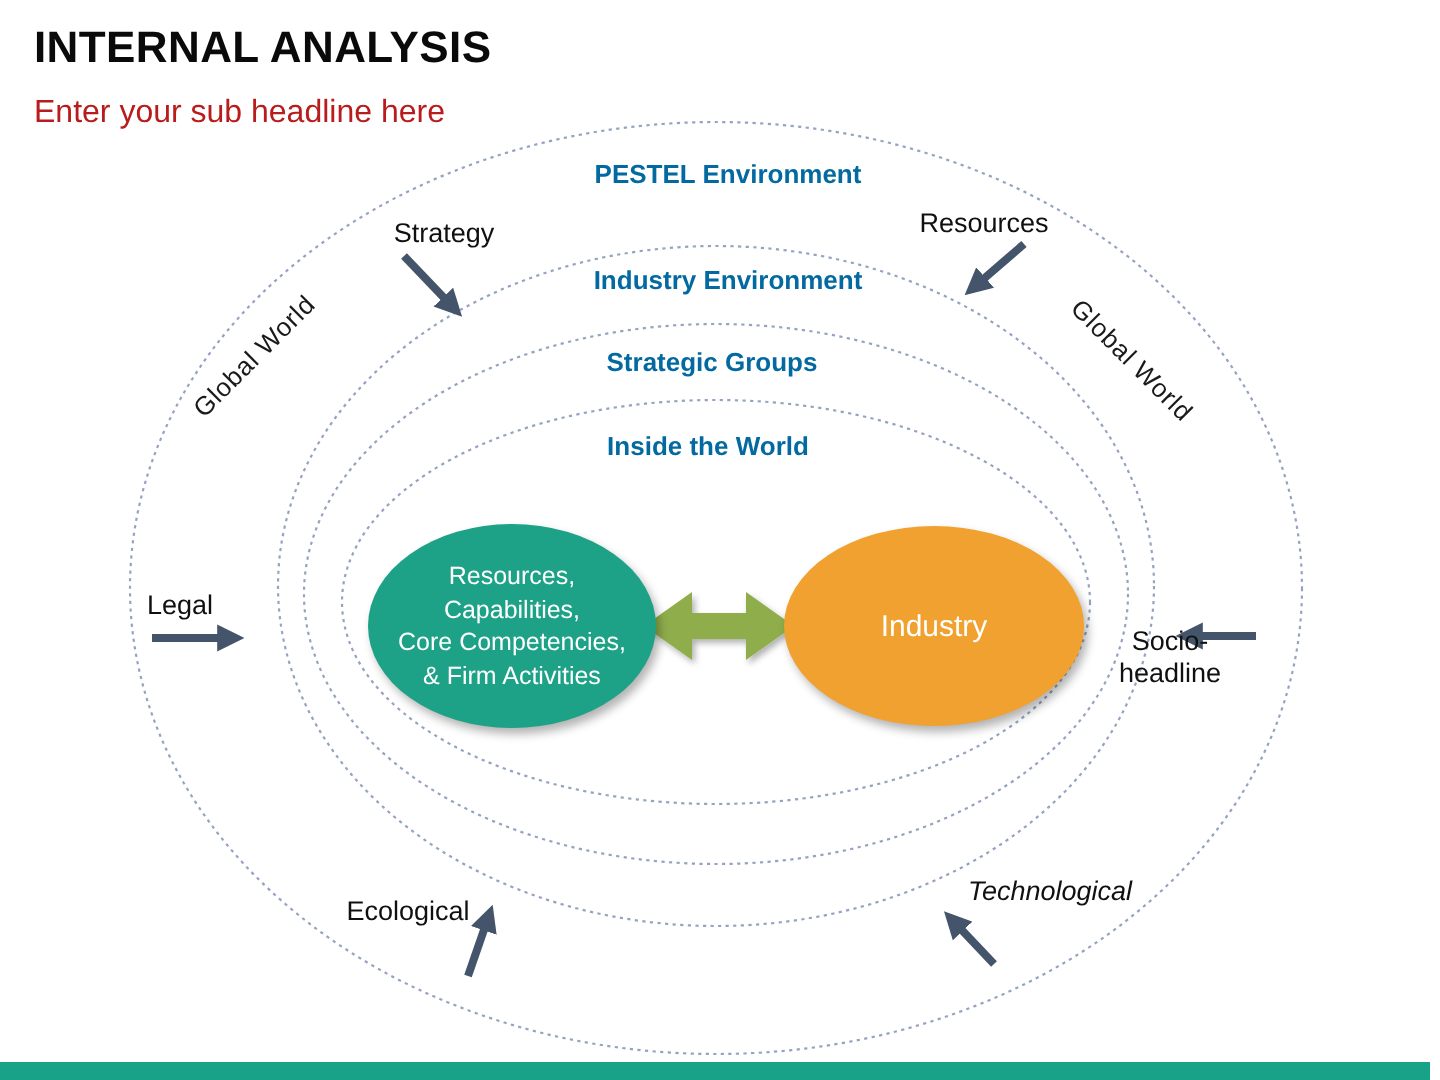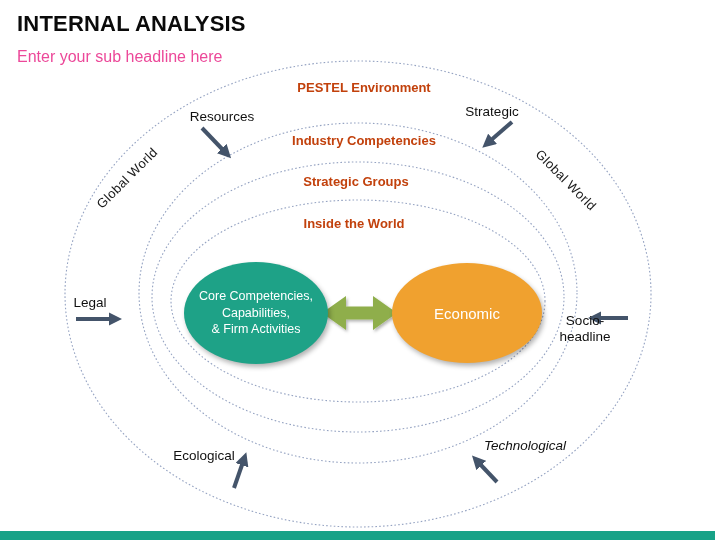--- a/index.html
+++ b/index.html
@@ -7,24 +7,24 @@
     position:relative;width:715px;height:540px;overflow:hidden;
     background:#ffffff;font-family:"Liberation Sans",sans-serif;
   }
   .abs{position:absolute;}
   .center{transform:translate(-50%,-50%);}
   #title{
     left:17px;top:11px;font-size:22px;font-weight:bold;color:#0a0a0a;
     letter-spacing:0.2px;white-space:nowrap;
   }
   #subtitle{
-    left:17px;top:48px;font-size:16px;color:#ec4899;white-space:nowrap;
+    left:17px;top:48px;font-size:16px;color:#b91c1c;white-space:nowrap;
   }
   .ring-label{
-    font-size:13px;font-weight:bold;color:#c2410c;white-space:nowrap;
+    font-size:13px;font-weight:bold;color:#0369a1;white-space:nowrap;
   }
   .factor-label{
     font-size:13.5px;color:#101010;white-space:nowrap;text-align:center;line-height:16px;
   }
   .gw-label{
     font-size:13px;color:#1a1a1a;white-space:nowrap;letter-spacing:0.4px;
   }
   .solid-ellipse{
     border-radius:50%;display:flex;align-items:center;justify-content:center;
     box-shadow:2px 3px 5px rgba(0,0,0,0.30);
@@ -73,43 +73,44 @@
     <line x1="234" y1="488" x2="243" y2="462" stroke="#44546A" stroke-width="4" marker-end="url(#ah)"></line>
     <line x1="497" y1="482" x2="479" y2="463" stroke="#44546A" stroke-width="4" marker-end="url(#ah)"></line>
 
     <polygon filter="url(#ds)" points="322,313 346,296 346,306.5 373,306.5 373,296 397,313 373,330 373,319.5 346,319.5 346,330" fill="#8FAE4C"></polygon>
   </svg>
 
   <div id="title" class="abs">INTERNAL ANALYSIS</div>
   <div id="subtitle" class="abs">Enter your sub headline here</div>
 
   <div class="abs center ring-label" style="left:364px;top:87px;">PESTEL Environment</div>
-  <div class="abs center ring-label" style="left:364px;top:140px;">Industry Competencies</div>
+  <div class="abs center ring-label" style="left:364px;top:140px;">Industry Environment</div>
   <div class="abs center ring-label" style="left:356px;top:181px;">Strategic Groups</div>
   <div class="abs center ring-label" style="left:354px;top:223px;">Inside the World</div>
 
   <div class="abs gw-label" style="left:127px;top:178px;transform:translate(-50%,-50%) rotate(-45deg);">Global World</div>
   <div class="abs gw-label" style="left:566px;top:180px;transform:translate(-50%,-50%) rotate(45deg);">Global World</div>
 
-  <div class="abs center factor-label" style="left:222px;top:117px;">Resources</div>
-  <div class="abs center factor-label" style="left:492px;top:112px;">Strategic</div>
+  <div class="abs center factor-label" style="left:222px;top:117px;">Strategy</div>
+  <div class="abs center factor-label" style="left:492px;top:112px;">Resources</div>
   <div class="abs center factor-label" style="left:90px;top:303px;">Legal</div>
   <div class="abs center factor-label" style="left:585px;top:293px;margin-top:36px;">
     <div>Socio-</div>
     <div>headline</div>
   </div>
   <div class="abs center factor-label" style="left:204px;top:456px;">Ecological</div>
   <div class="abs center factor-label" style="left:525px;top:446px;font-style:italic;">Technological</div>
 
   <div id="resources-ellipse" class="abs solid-ellipse">
     <div class="resources-text">
+      <div>Resources,</div>
+      <div>Capabilities,</div>
       <div>Core Competencies,</div>
-      <div>Capabilities,</div>
       <div>&amp; Firm Activities</div>
     </div>
   </div>
   <div id="strategy-ellipse" class="abs solid-ellipse">
-    <div id="strategy-text">Economic</div>
+    <div id="strategy-text">Industry</div>
   </div>
 
   <div id="footer-bar" class="abs"></div>
 
 </div>
 
 </body></html>

